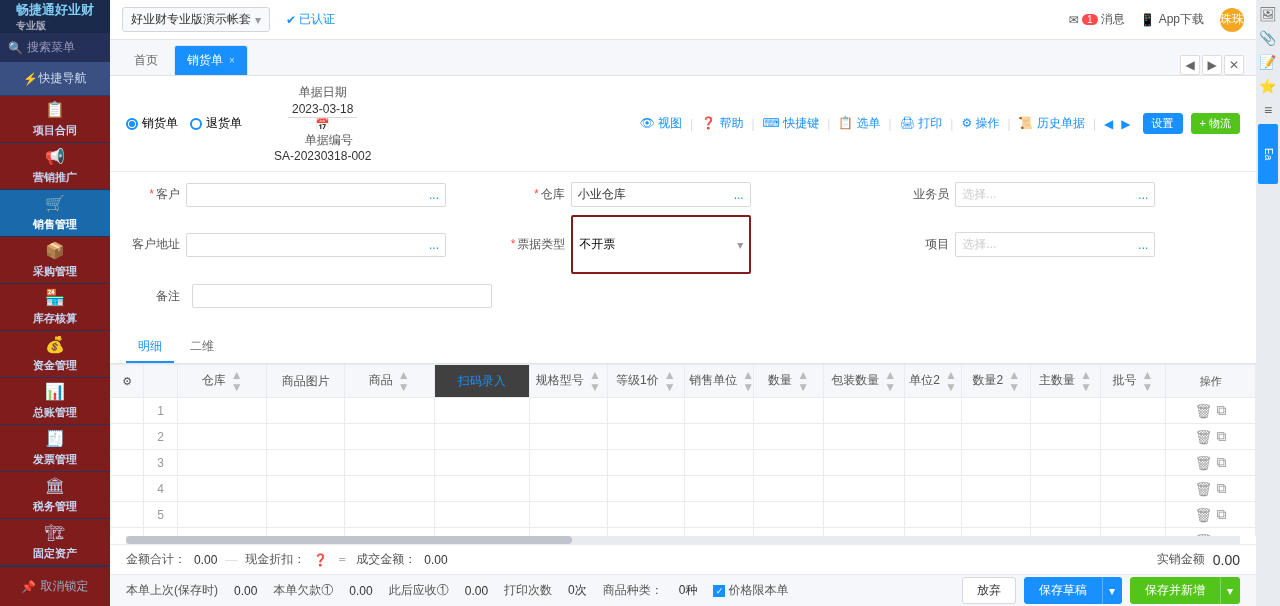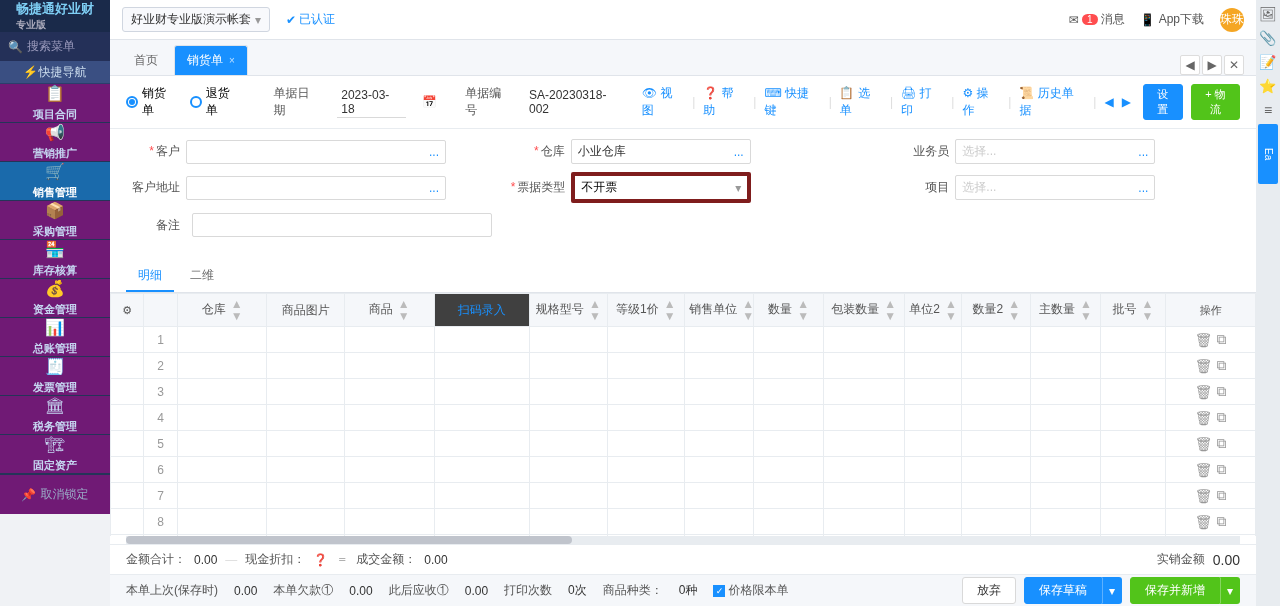--- a/index.html
+++ b/index.html
@@ -1,19 +1,19 @@
 <!DOCTYPE html>
 <html><head>
   <meta charset="utf-8">
   <style>
     * { box-sizing: border-box; margin: 0; padding: 0; font-family: 'Microsoft YaHei', Arial, sans-serif; font-size: 12px; }
     body { width: 1280px; height: 606px; overflow: hidden; background: #f0f2f5; display: flex; }
 
     
-    .sidebar { width: 110px; background: #701a75; height: 514px; display: flex; flex-direction: column; flex-shrink: 0; justify-content: space-between; }
+    .sidebar { width: 110px; background: #7f1d1d; height: 606px; display: flex; flex-direction: column; flex-shrink: 0; justify-content: space-between; }
     .sidebar-logo { height: 40px; background: #1a2a4a; display: flex; align-items: center; justify-content: center; color: #7ecef4; font-size: 13px; font-weight: bold; padding: 0 8px; }
     .sidebar-search { background: #243058; padding: 6px 8px; display: flex; align-items: center; gap: 4px; color: #99b; font-size: 12px; cursor: pointer; }
     .sidebar-nav { height: 40px; background: #3a4f82; display: flex; align-items: center; justify-content: center; color: #cde; font-size: 12px; cursor: pointer; border-bottom: 1px solid #2c3e6b; }
     .sidebar-item { height: 56px; display: flex; flex-direction: column; align-items: center; justify-content: center; color: #c5d5f0; cursor: pointer; gap: 4px; border-bottom: 1px solid #253458; }
     .sidebar-item.active { background: #1a6aab; color: #fff; }
     .sidebar-item .icon { font-size: 16px; }
     .sidebar-item .label { font-size: 11px; font-weight: bold; }
     .sidebar-bottom { margin-top: auto; }
     .sidebar-bottom-item { height: 40px; display: flex; align-items: center; justify-content: center; color: #99aac5; cursor: pointer; gap: 4px; border-top: 1px solid #253458; }
 
@@ -41,34 +41,34 @@
 
     
     .content { flex: 1; background: #fff; overflow-y: auto; overflow-x: hidden; display: flex; flex-direction: column; }
 
     
     .form-header { padding: 8px 16px; border-bottom: 1px solid #e8ecf0; display: flex; align-items: center; gap: 16px; }
     .radio-group { display: flex; align-items: center; gap: 12px; }
     .radio-item { display: flex; align-items: center; gap: 4px; cursor: pointer; }
     .radio-dot { width: 12px; height: 12px; border-radius: 50%; border: 2px solid #1890ff; display: flex; align-items: center; justify-content: center; }
     .radio-dot.checked::after { content: ''; width: 6px; height: 6px; background: #1890ff; border-radius: 50%; }
-    .form-meta { display: flex; align-items: center; gap: 16px; margin-left: 16px; color: #555; }
+    .form-meta { display: flex; align-items: center; margin-left: 16px; color: #555; flex-direction: column; }
     .form-meta-actions { margin-left: auto; display: flex; align-items: center; gap: 8px; }
     .form-action-btn { color: #1890ff; cursor: pointer; font-size: 12px; display: flex; align-items: center; gap: 2px; }
 
     
     .form-fields { padding: 10px 16px; display: flex; flex-direction: column; gap: 8px; }
     .form-row { display: flex; align-items: center; gap: 0; }
     .field-group { display: flex; align-items: center; flex: 1; }
     .field-label { color: #555; min-width: 60px; text-align: right; padding-right: 6px; }
     .field-label.required::before { content: '*'; color: #ff4d4f; margin-right: 2px; }
     .field-input { flex: 1; border: 1px solid #d9d9d9; border-radius: 2px; padding: 3px 6px; color: #333; min-height: 24px; display: flex; align-items: center; cursor: text; background: #fff; position: relative; max-width: 220px; }
     .field-input.with-btn { display: flex; align-items: center; justify-content: space-between; }
     .field-more { color: #1890ff; cursor: pointer; padding-left: 4px; font-size: 12px; }
-    .field-select { border: 4px solid #7f1d1d; border-radius: 2px; padding: 3px 6px; background: #fff; min-height: 24px; display: flex; align-items: center; gap: 4px; cursor: pointer; max-width: 180px; flex: 1; }
+    .field-select { border: 2px solid #7f1d1d; border-radius: 2px; padding: 19px 6px; background: #fff; min-height: 24px; display: flex; align-items: center; gap: 4px; cursor: pointer; max-width: 180px; flex: 1; }
     .field-select .arrow { margin-left: auto; color: #999; }
 
     
     .detail-tabs { padding: 0 16px; border-bottom: 1px solid #e0e4ea; display: flex; gap: 4px; }
     .detail-tab { padding: 6px 12px; cursor: pointer; color: #666; border-bottom: 2px solid transparent; margin-top: 12px; }
     .detail-tab.active { color: #1890ff; border-bottom-color: #1890ff; font-weight: 500; }
 
     
     .table-wrap { flex: 1; overflow-x: auto; overflow-y: auto; }
     table { width: 100%; border-collapse: collapse; table-layout: fixed; }

